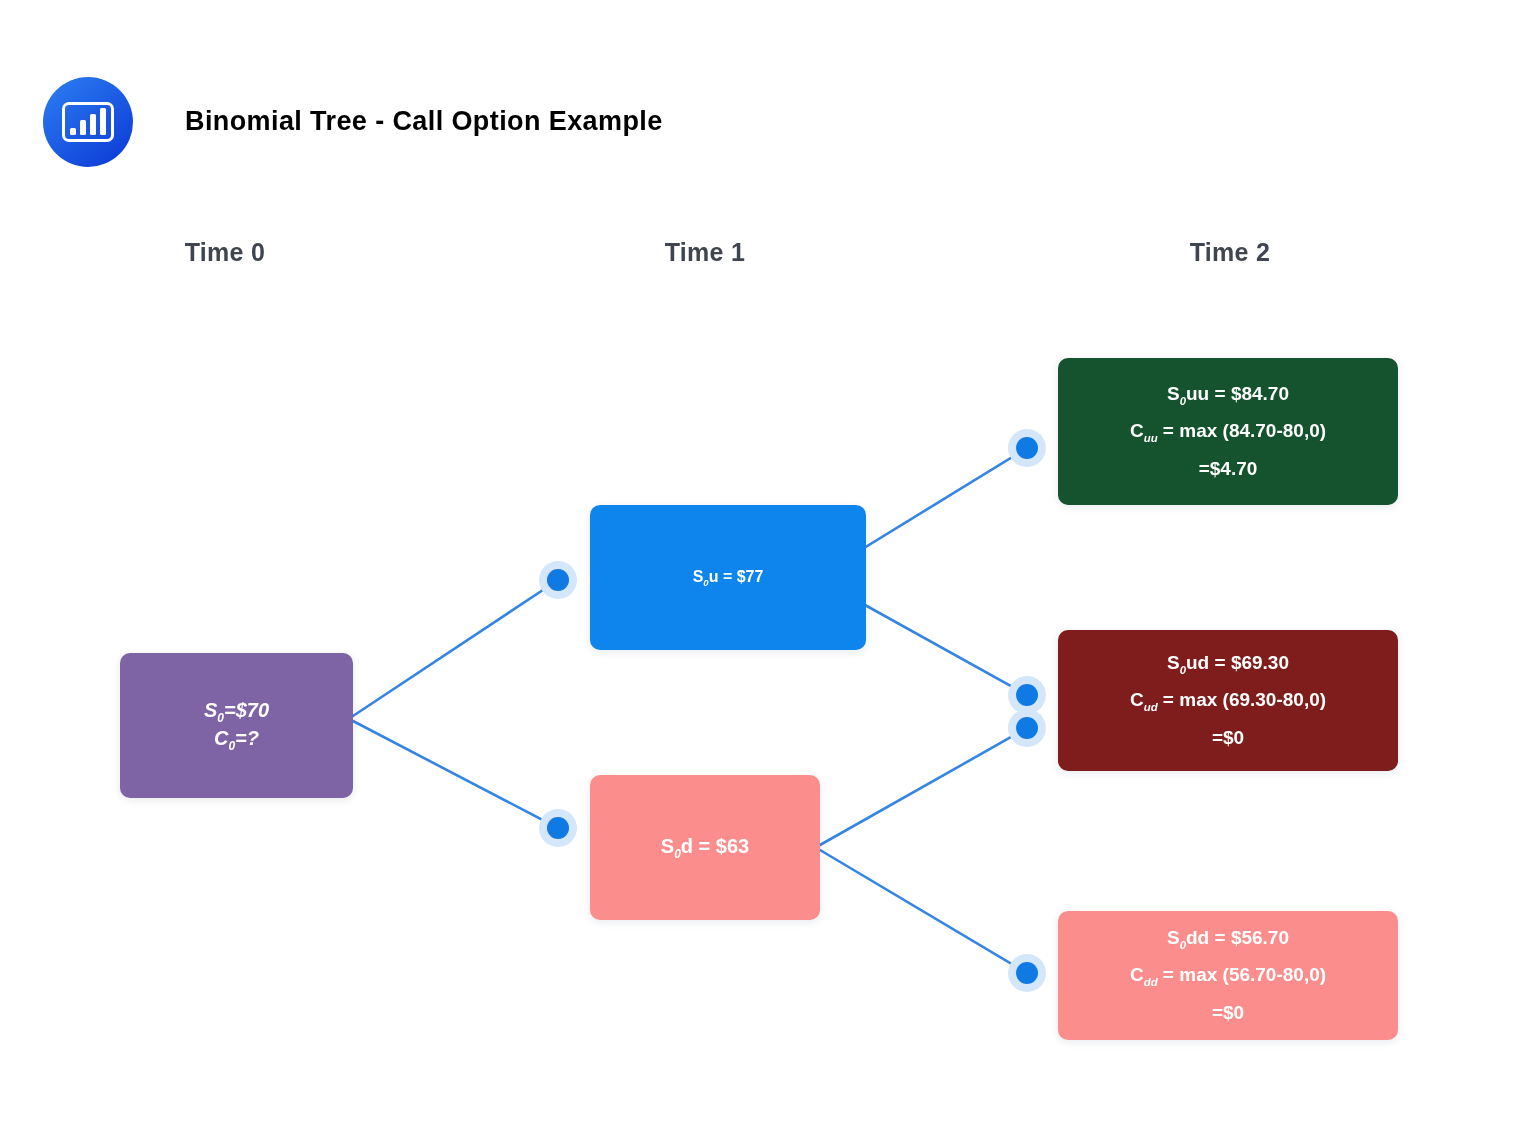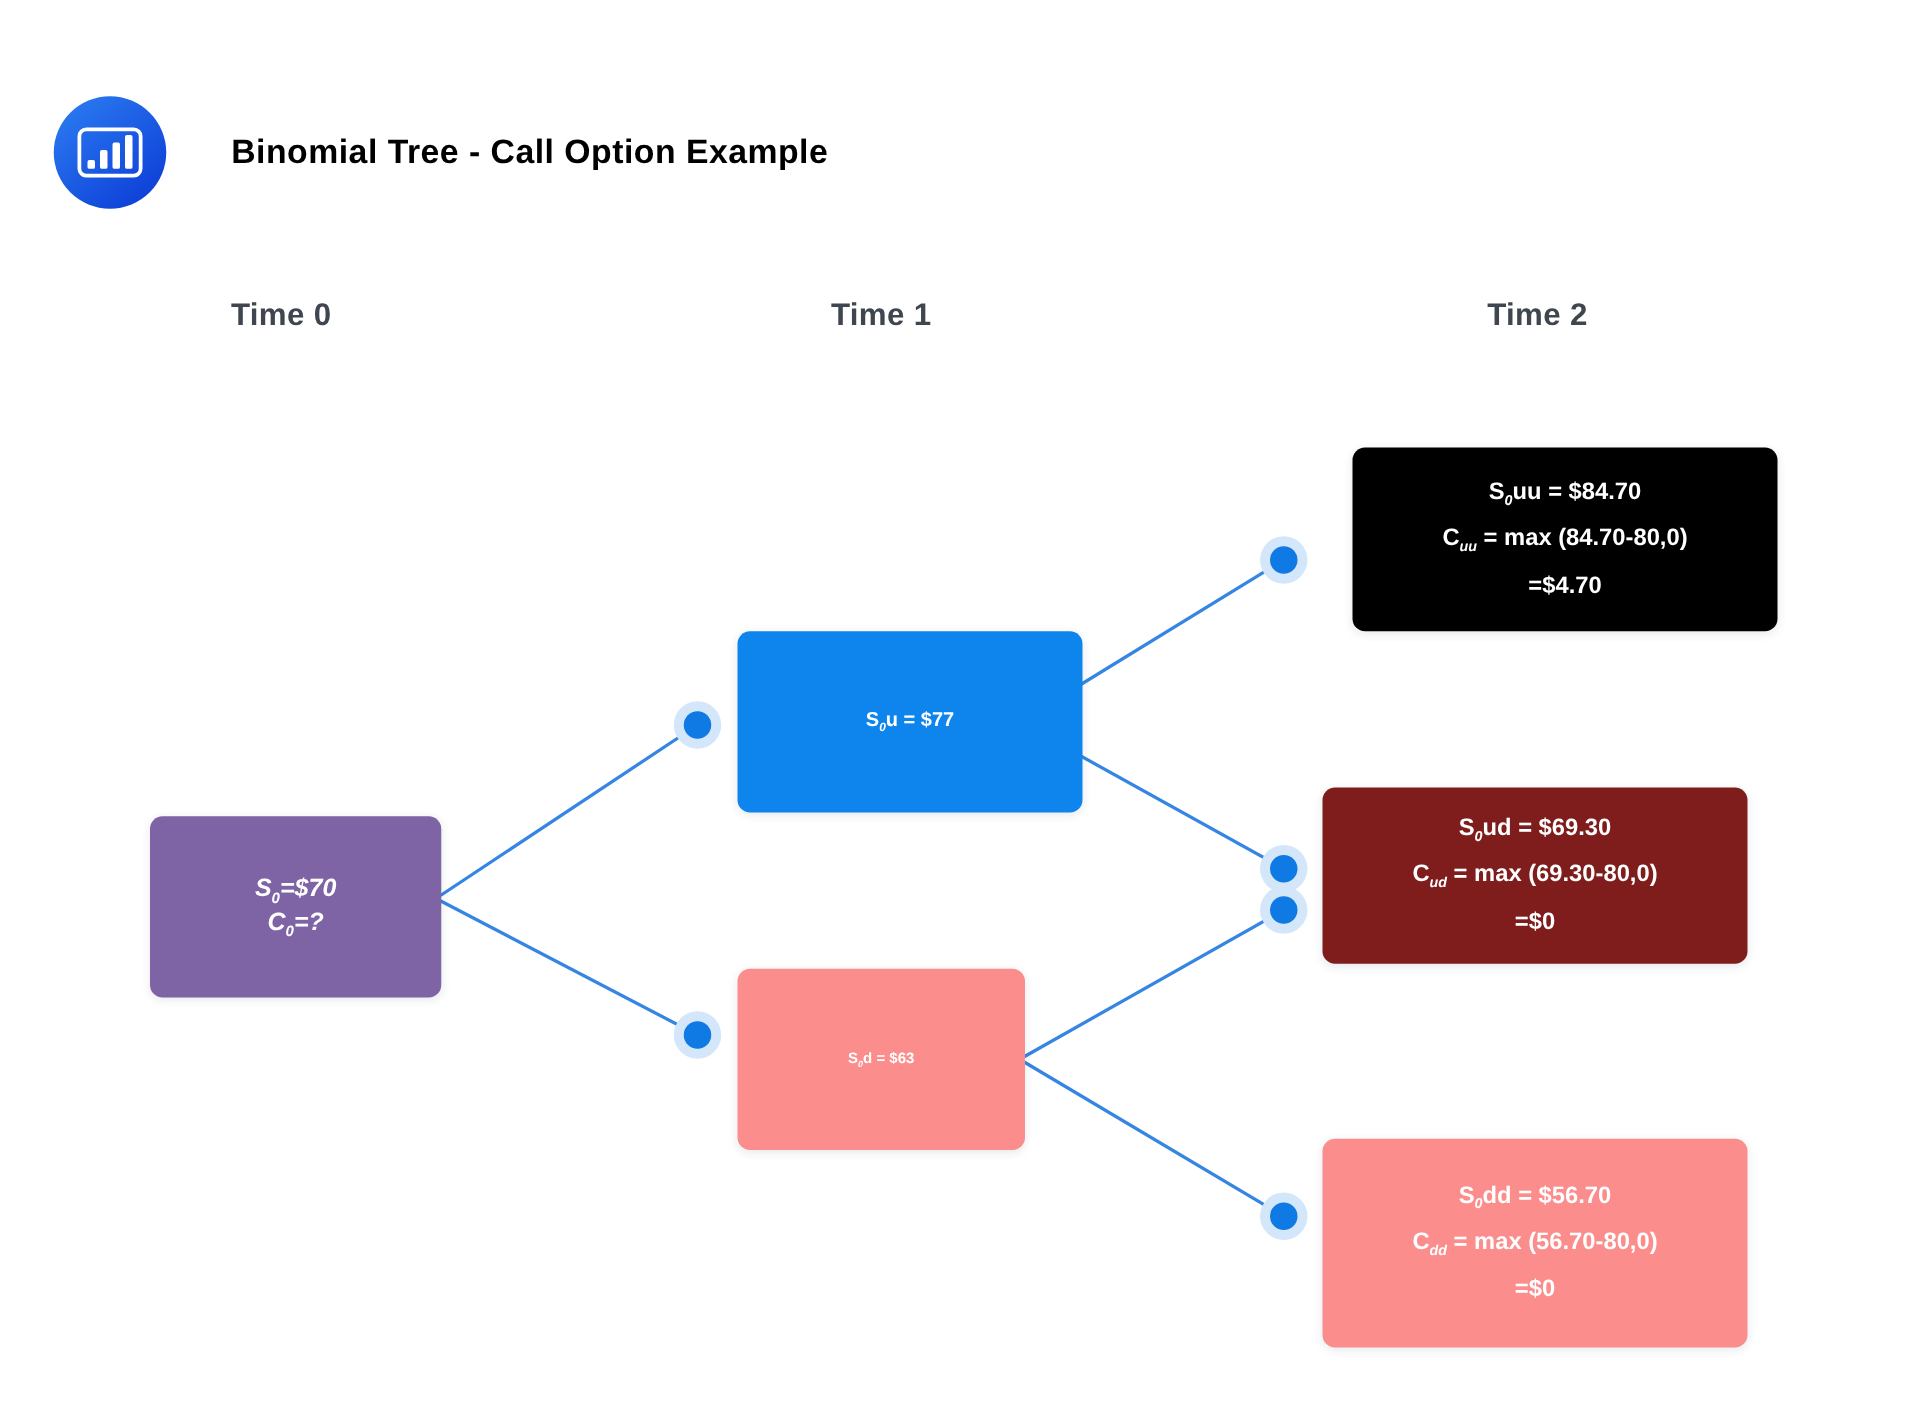--- a/index.html
+++ b/index.html
@@ -58,24 +58,24 @@
     box-shadow:0 2px 8px rgba(20,40,80,0.10);
   }
   .node-line { white-space:pre-wrap; line-height:1.2; }
   .node sub { font-size:60%; font-style:italic; }
 
   .node-s0 {
     left:120px; top:653px; width:233px; height:145px;
     background:#7E63A5; font-size:20px; font-style:italic; 
   }
   .node-u  { left:590px;  top:505px; width:276px; height:145px; background:#0E85ED; font-size:16px; }
-  .node-d  { left:590px;  top:775px; width:230px; height:145px; background:#FC8D8D; font-size:12px; }
-  .node-uu { left:1082px; top:358px; width:340px; height:147px; background:#000000; font-size:19px; gap:12px; }
+  .node-d  { left:590px;  top:775px; width:230px; height:145px; background:#FC8D8D; font-size:20px; }
+  .node-uu { left:1058px; top:358px; width:340px; height:147px; background:#14532d; font-size:19px; gap:12px; }
   .node-ud { left:1058px; top:630px; width:340px; height:141px; background:#7f1d1d; font-size:19px; gap:12px; }
-  .node-dd { left:1058px; top:911px; width:340px; height:167px; background:#FC8D8D; font-size:19px; gap:12px; }
+  .node-dd { left:1058px; top:911px; width:340px; height:129px; background:#FC8D8D; font-size:19px; gap:12px; }
 </style>
 </head>
 <body>
 
 <div class="canvas">
 
   <div class="logo">
     <div class="logo-frame">
       <div class="logo-bar b1"></div>
       <div class="logo-bar b2"></div>

